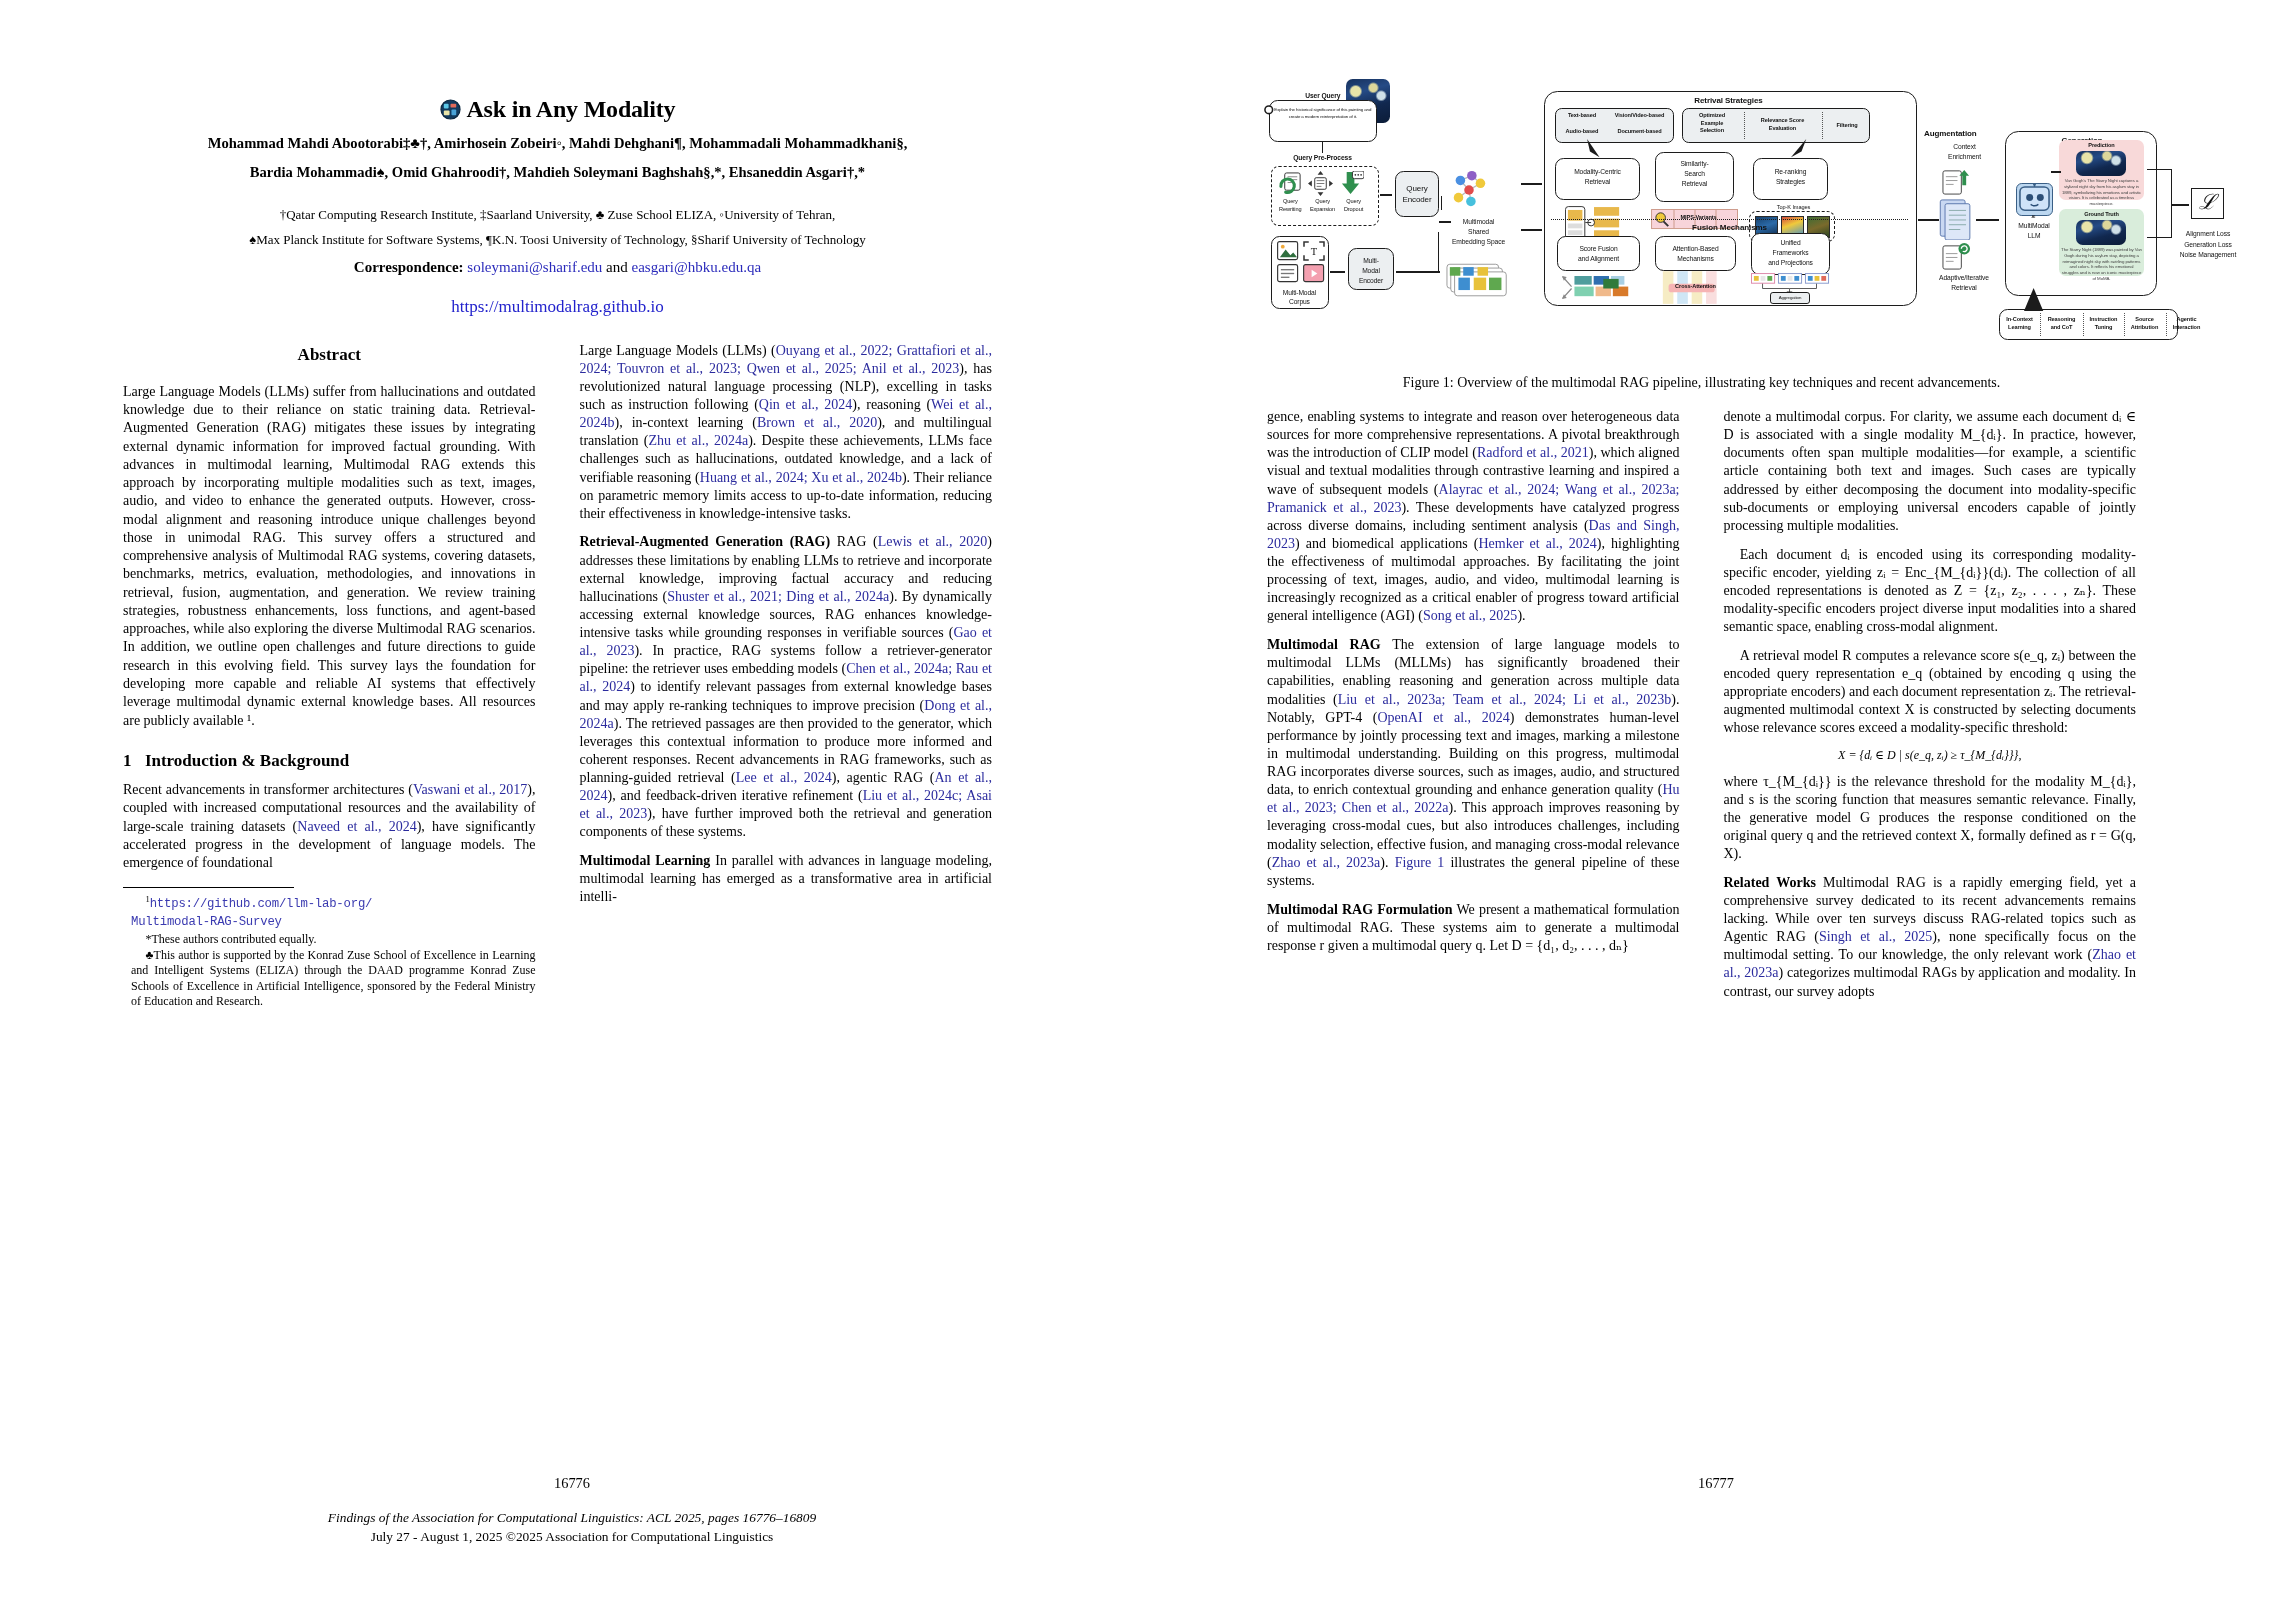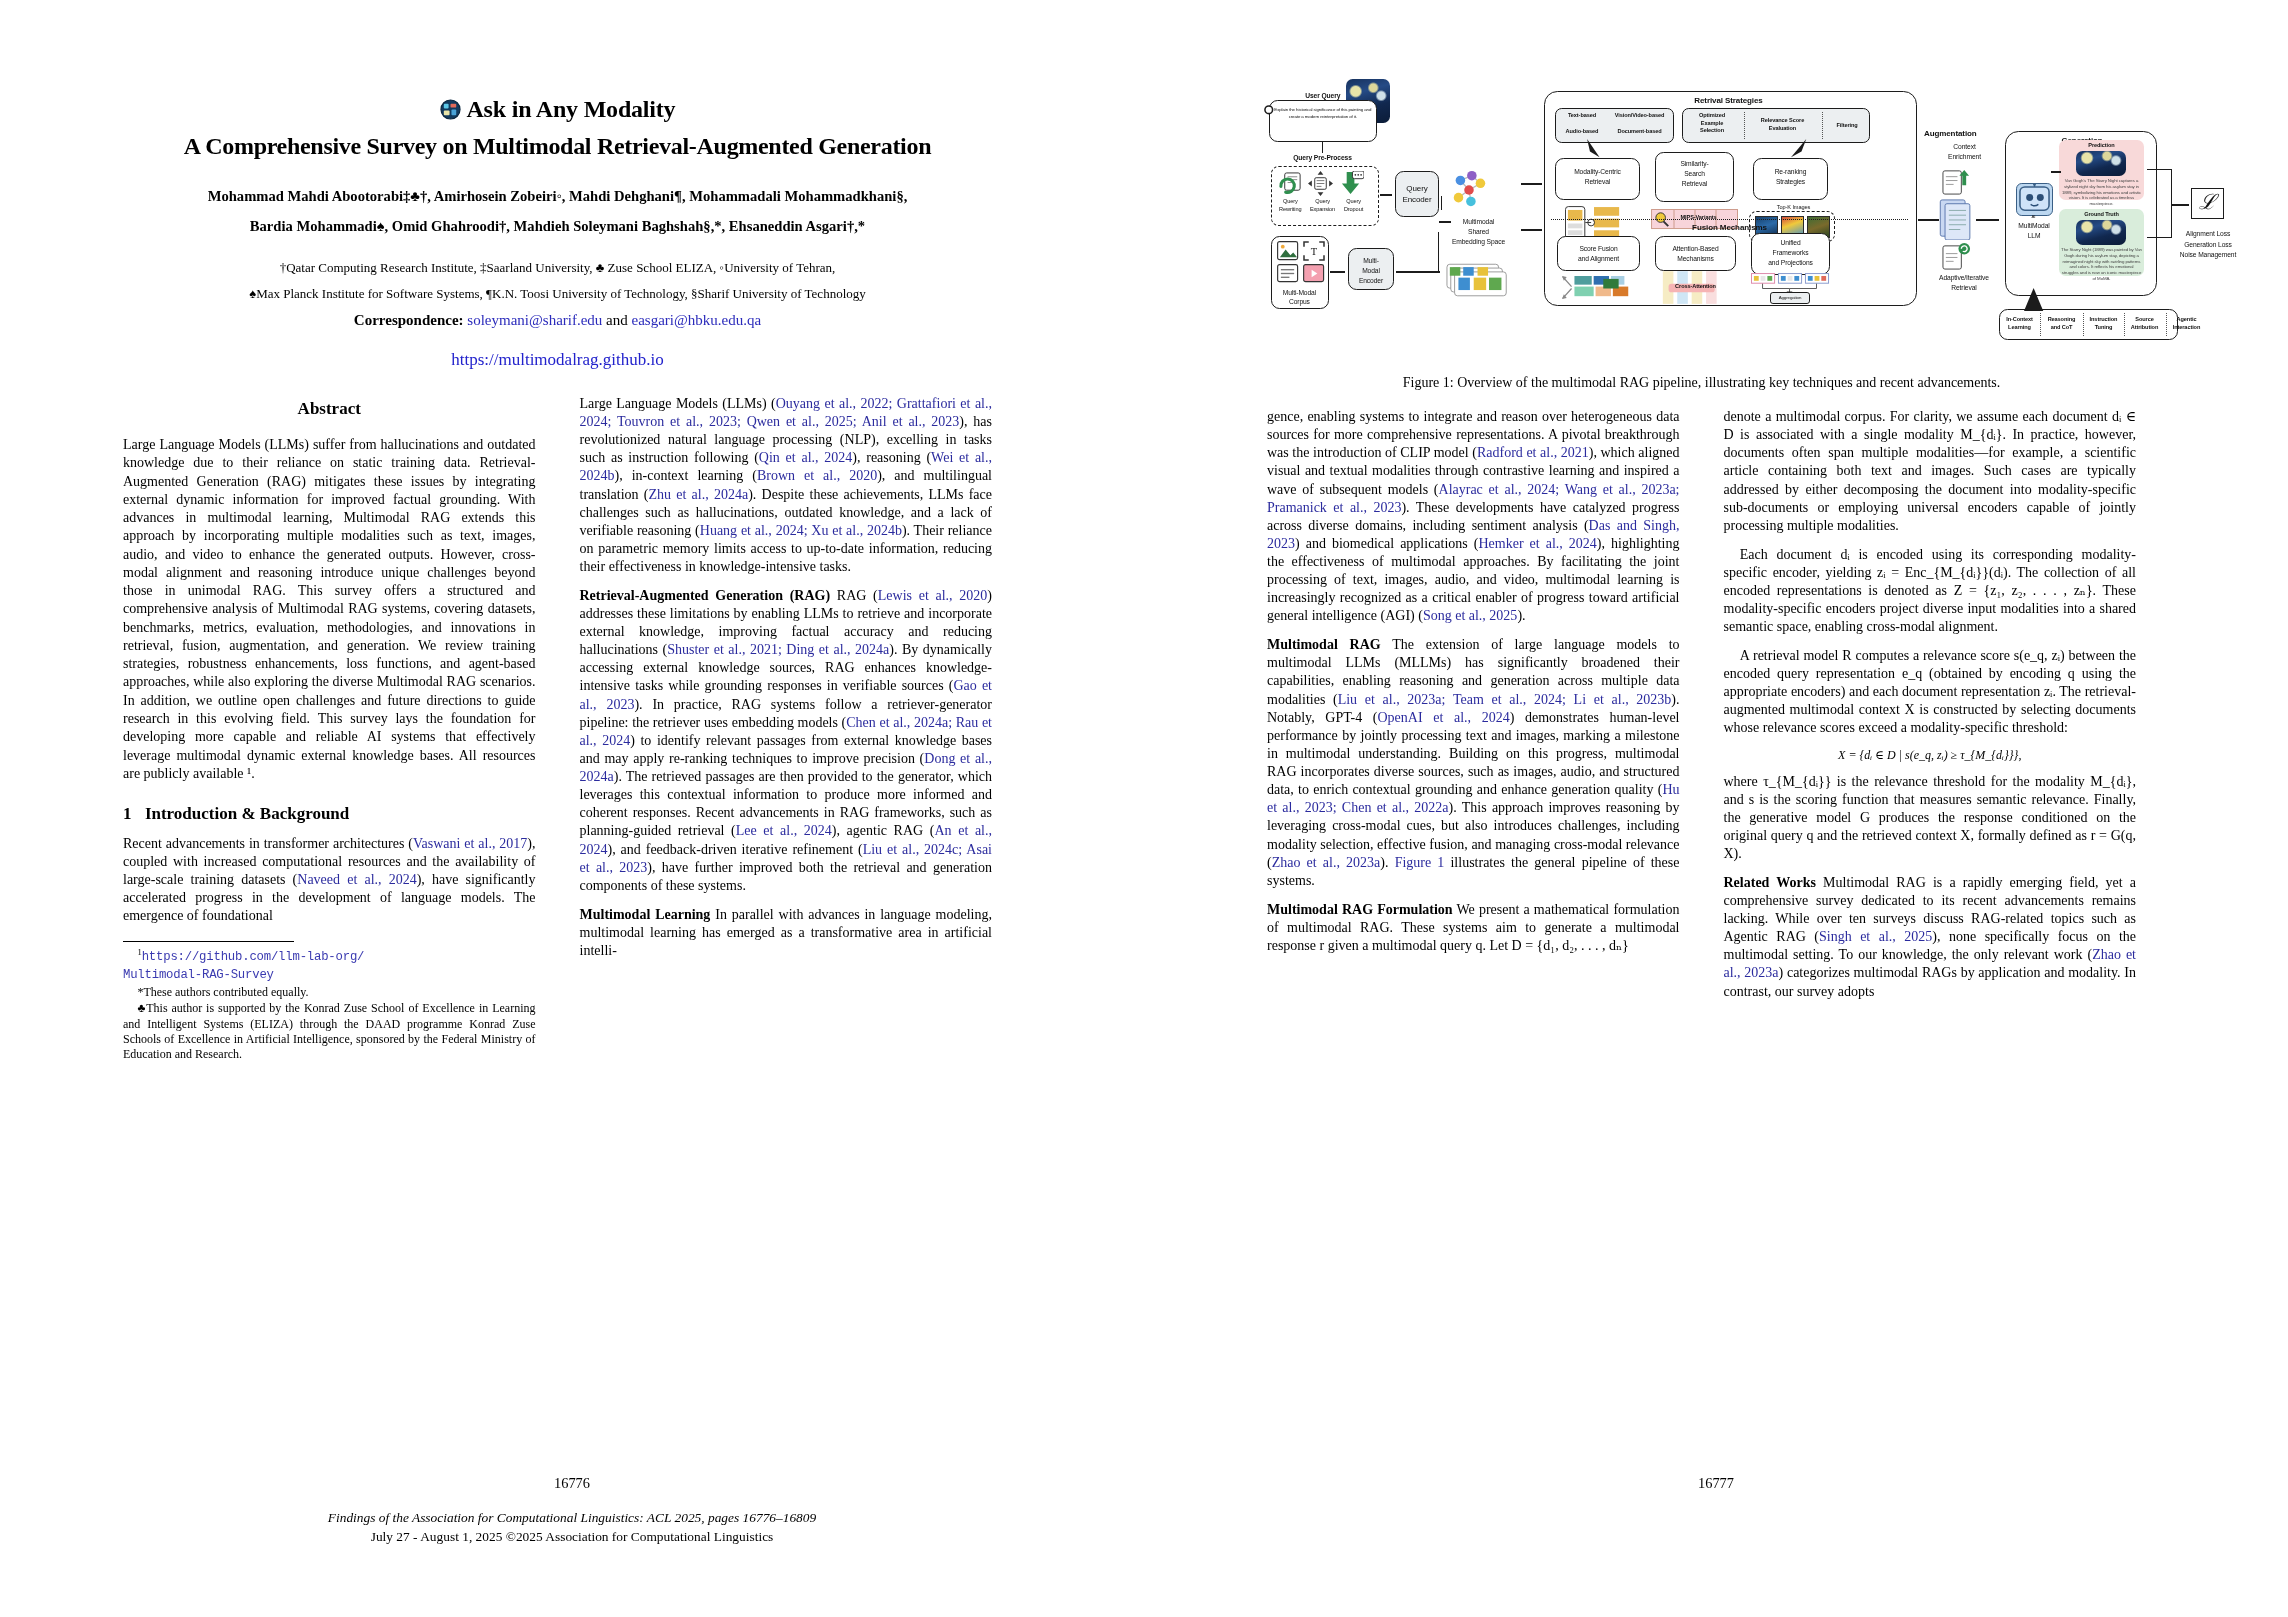--- a/index.html
+++ b/index.html
@@ -123,21 +123,21 @@
   .fn-wrap { margin-top: 15.4px; }
   .fn-rule {
     width: 171px;
     border-top: 1.2px solid #000;
     margin: 5.8px 0 5.8px 0;
   }
   .fn {
     font-size: 12px;
     line-height: 1.28;
     text-align: justify;
-    margin: 0 0 1px 0;
+    margin: 0 0 1px 8px;
   }
   .fn sup { font-size: 8.6px; }
   .fn .url {
     font-family: "Liberation Mono", "DejaVu Sans Mono", monospace;
     color: #3a3ab0;
     font-size: 12.3px;
     letter-spacing: -0.2px;
   }
   .fn-ind { text-indent: 14.4px; }
 
@@ -259,21 +259,20 @@
             <svg width="21" height="21" viewBox="0 0 22 22">
               <circle cx="11" cy="11" r="10" fill="#123a5e"></circle>
               <circle cx="11" cy="11" r="10" fill="none" stroke="#0c2840" stroke-width="1.2"></circle>
               <rect x="4" y="5" width="5" height="5" rx="1" fill="#5cc8e8"></rect>
               <rect x="11" y="5" width="6" height="4" rx="1" fill="#e06a5a"></rect>
               <rect x="4" y="12" width="6" height="5" rx="1" fill="#e8e4a8"></rect>
               <rect x="12" y="11" width="5" height="6" rx="1" fill="#49a3d8"></rect>
             </svg>
           </span><span>Ask in Any Modality</span>
         </div>
-        <div class="paper-title-2">A Comprehensive Survey on Multimodal Retrieval-Augmented Generation</div>
 
         <div class="authors">Mohammad Mahdi Abootorabi‡♣†, Amirhosein Zobeiri◦, Mahdi Dehghani¶, Mohammadali Mohammadkhani§,</div>
         <div class="authors" style="margin-top:-13.4px">Bardia Mohammadi♠, Omid Ghahroodi†, Mahdieh Soleymani Baghshah§,*, Ehsaneddin Asgari†,*</div>
 
         <div class="affil">†Qatar Computing Research Institute, ‡Saarland University, ♣ Zuse School ELIZA, ◦University of Tehran,</div>
         <div class="affil" style="margin-top:-3.8px">♠Max Planck Institute for Software Systems, ¶K.N. Toosi University of Technology, §Sharif University of Technology</div>
 
         <div class="corresp">
           <span>Correspondence:</span>
           <span class="mail">soleymani@sharif.edu</span>

